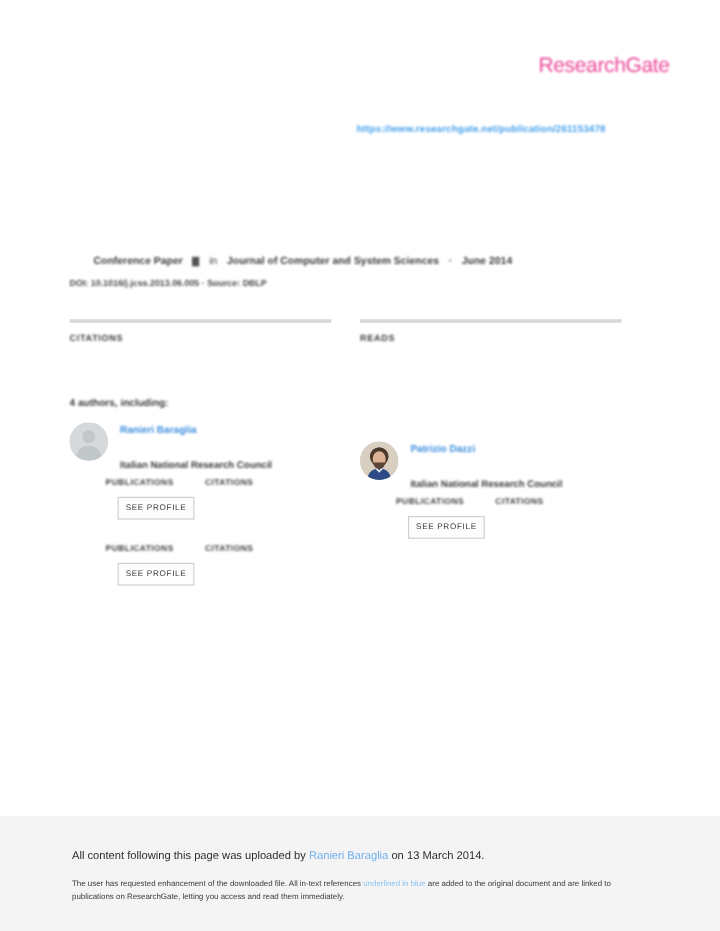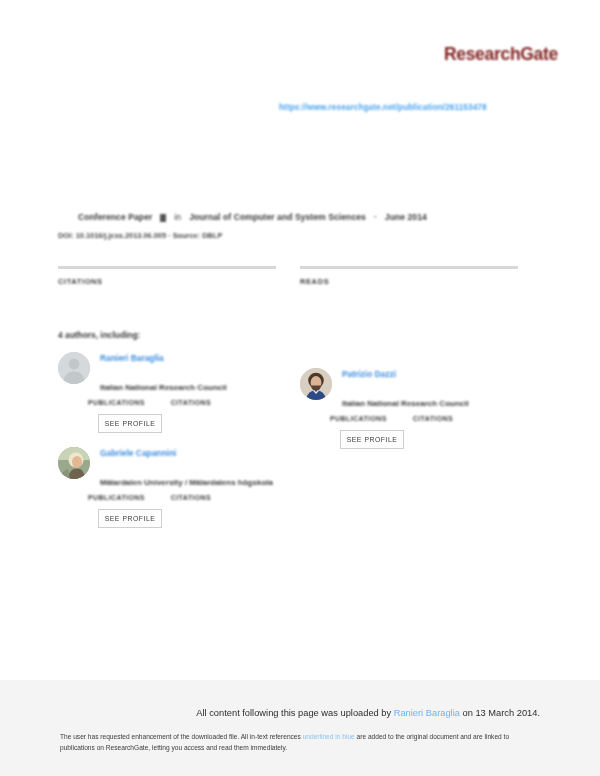--- a/index.html
+++ b/index.html
@@ -22,31 +22,31 @@
     height: 776px;
     background: #ffffff;
   }
 
   
   .rg-logo {
     position: absolute;
     top: 44px;
     right: 42px;
     font-size: 17.5px;
-    font-weight: bold;
+    font-weight: normal;
     letter-spacing: -0.3px;
-    color: #7f1d1d;
+    color: #ec4899;
     filter: blur(0.9px);
     white-space: nowrap;
   }
 
   .rg-url {
     position: absolute;
     top: 103px;
-    left: 279px;
+    left: 297px;
     font-size: 8.2px;
     font-weight: bold;
     color: #4ba3ec;
     letter-spacing: 0.1px;
     filter: blur(0.85px);
     white-space: nowrap;
   }
 
   
   .pub-meta {
@@ -195,21 +195,20 @@
     height: 96px;
     background: #f4f4f4;
     box-sizing: border-box;
     padding: 27px 60px 0 60px;
   }
   .footer-main {
     font-size: 9.3px;
     color: #2d2d2d;
     line-height: 1.3;
     white-space: nowrap;
-    text-align: right;
   }
   .footer-link {
     color: #6fb2ee;
   }
   .footer-note {
     margin-top: 13px;
     font-size: 6.6px;
     color: #3b3b3b;
     line-height: 1.65;
     max-width: 482px;
@@ -289,36 +288,20 @@
       </div>
     </div>
     <div class="author-stats">
       <span>PUBLICATIONS</span>
       <span>CITATIONS</span>
     </div>
     <div class="see-profile">SEE PROFILE</div>
   </div>
 
   <div class="author-card author-3">
-    <div class="author-row">
-      <div class="avatar">
-        <svg viewBox="0 0 32 32" xmlns="http://www.w3.org/2000/svg">
-          <rect width="32" height="32" fill="#9aa98c"></rect>
-          <path d="M0 0 H32 V13 H0 Z" fill="#c9d3b6"></path>
-          <circle cx="18" cy="13" r="7.5" fill="#efe6cf"></circle>
-          <ellipse cx="19" cy="15" rx="5" ry="6" fill="#e0b894"></ellipse>
-          <path d="M10 32 C10.8 24.5 14.4 21.5 19 21.5 C23.6 21.5 26.4 24.5 27 32 Z" fill="#6f6250"></path>
-          <path d="M2 32 C3 26 6 23 10 22 L12 32 Z" fill="#8a9478"></path>
-        </svg>
-      </div>
-      <div class="author-info">
-        <div class="author-name">Gabriele Capannini</div>
-        <div class="author-affil">Mälardalen University / Mälardalens högskola</div>
-      </div>
-    </div>
     <div class="author-stats">
       <span>PUBLICATIONS</span>
       <span>CITATIONS</span>
     </div>
     <div class="see-profile">SEE PROFILE</div>
   </div>
 
   <div class="footer">
     <div class="footer-main">
       <span>All content following this page was uploaded by </span><span class="footer-link">Ranieri Baraglia</span><span> on 13 March 2014.</span>

